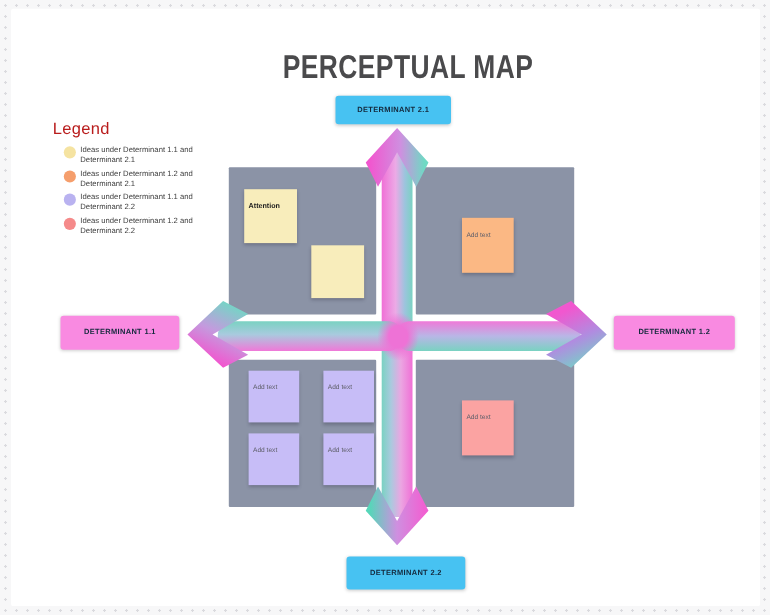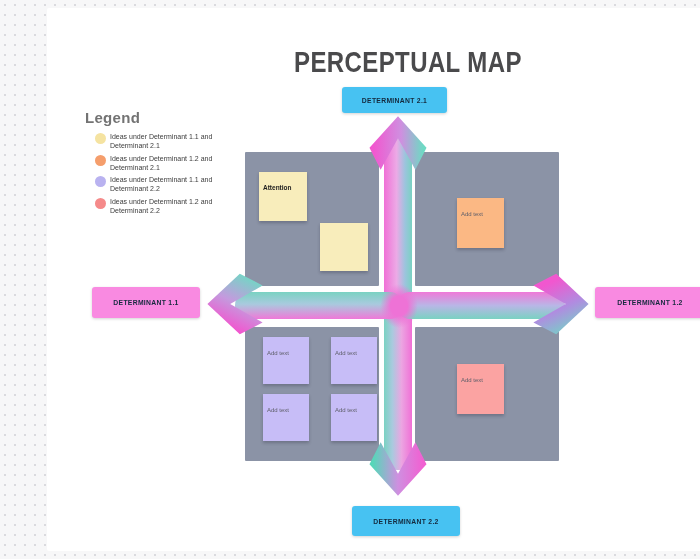--- a/index.html
+++ b/index.html
@@ -5,36 +5,36 @@
   * { margin:0; padding:0; box-sizing:border-box; }
   html,body { width:700px; height:559px; }
   body {
     font-family: "Liberation Sans", sans-serif;
     background-color:#f7f7f8;
     background-image: radial-gradient(circle, #dadade 1px, transparent 1.3px);
     background-size: 10px 10px;
     position:relative;
     overflow:hidden;
   }
-  .stage { position:absolute; inset:0;margin-left:37px; }
+  .stage { position:absolute; inset:0; }
   .canvas {
     position:absolute; left:10px; top:8px; width:681px; height:543px;
     background:#ffffff; border-radius:2px;
   }
 
   
   .title {
     position:absolute; left:230px; top:44px; width:270px; height:36px;
     text-align:center; font-size:30px; font-weight:800; color:#4a4a4c;
     letter-spacing:0.5px; transform:scaleX(0.8); transform-origin:center;
     white-space:nowrap; line-height:36px;
   }
 
   
-  .legend-title { position:absolute; left:48px; top:109px; font-size:15px; font-weight:bold; color:#737373; letter-spacing:0.3px;text-align:right; }
+  .legend-title { position:absolute; left:48px; top:109px; font-size:15px; font-weight:normal; color:#b91c1c; letter-spacing:0.3px;text-align:right; }
   .legend-item { position:absolute; left:58px; width:150px; height:20px; }
   .li-0 { top:132px; } .li-1 { top:153.5px; } .li-2 { top:175px; } .li-3 { top:196.5px; }
   .legend-dot { position:absolute; left:0; top:1px; width:11px; height:11px; border-radius:50%; }
   .legend-label { position:absolute; left:15px; top:0; width:118px; font-size:7px; line-height:1.35; color:#3c3c3c; }
 
   
   .quadrant { position:absolute; background:#8b93a6; border-radius:1px; }
   .q-tl { left:208px; top:152px; width:134px; height:134px; }
   .q-tr { left:378px; top:152px; width:144px; height:134px; }
   .q-bl { left:208px; top:327px; width:134px; height:134px; }

